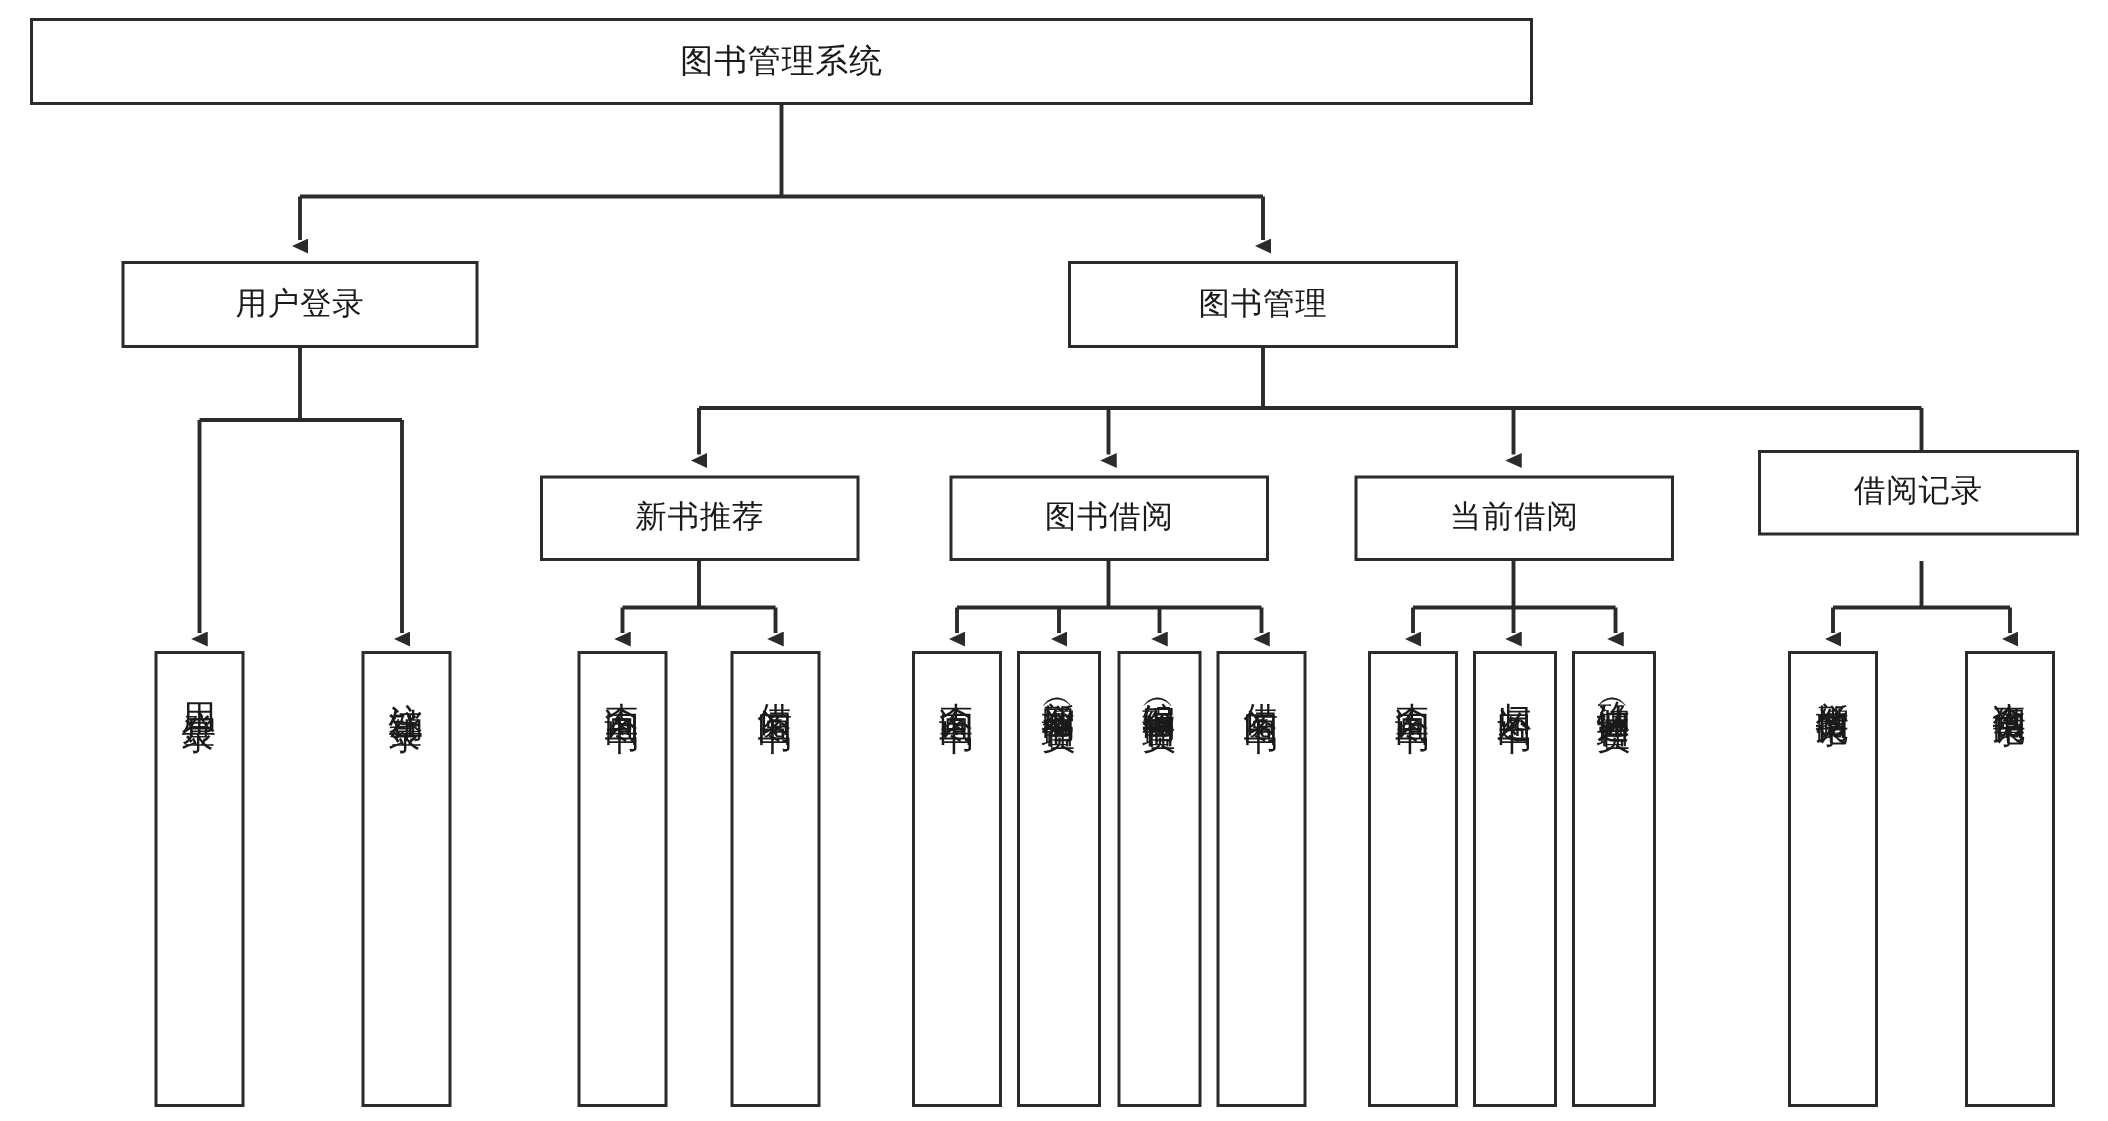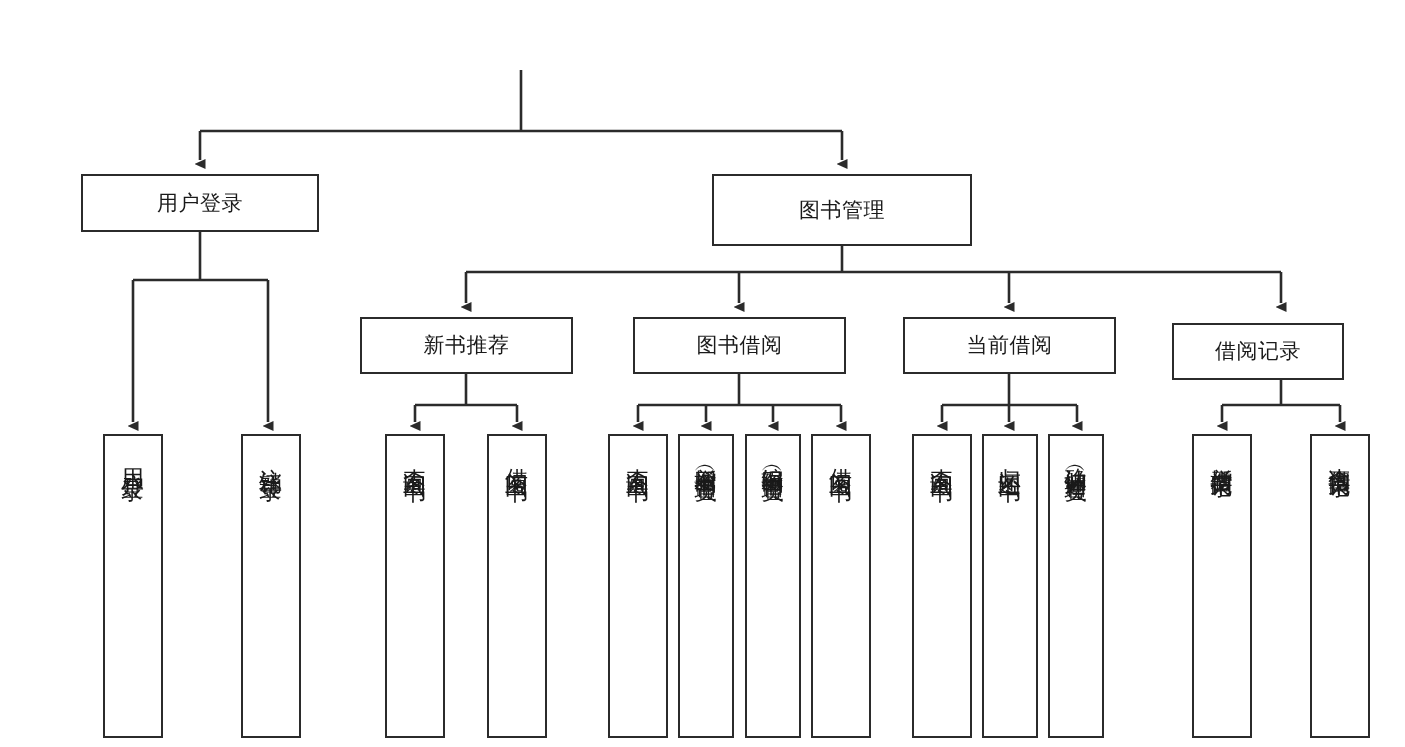--- a/index.html
+++ b/index.html
@@ -125,38 +125,41 @@
       <path d="M1009,405 L1009,422" marker-end="url(#ah)"></path>
       <path d="M1077,405 L1077,422" marker-end="url(#ah)"></path>
 
       <path d="M1281,374 L1281,405"></path>
       <path d="M1222,405 L1340,405"></path>
       <path d="M1222,405 L1222,422" marker-end="url(#ah)"></path>
       <path d="M1340,405 L1340,422" marker-end="url(#ah)"></path>
     </g>
   </svg>
 
+  <div class="node h root" style="left:20px; top:12px; width:1002px; height:58px;">
+    <span class="lbl">图书管理系统</span>
+  </div>
 
   <div class="node h" style="left:81px; top:174px; width:238px; height:58px;">
     <span class="lbl">用户登录</span>
   </div>
-  <div class="node h" style="left:712px; top:174px; width:260px; height:72px;">
+  <div class="node h" style="left:712px; top:174px; width:260px; height:58px;">
     <span class="lbl">图书管理</span>
   </div>
 
   <div class="node h" style="left:360px; top:317px; width:213px; height:57px;">
     <span class="lbl">新书推荐</span>
   </div>
   <div class="node h" style="left:633px; top:317px; width:213px; height:57px;justify-content:center;">
     <span class="lbl">图书借阅</span>
   </div>
   <div class="node h" style="left:903px; top:317px; width:213px; height:57px;">
     <span class="lbl">当前借阅</span>
   </div>
-  <div class="node h" style="left:1172px; top:323px; width:172px; height:57px;">
+  <div class="node h" style="left:1172px; top:300px; width:214px; height:57px;">
     <span class="lbl">借阅记录</span>
   </div>
 
   <div class="node v" style="left:103px; top:434px; width:60px; height:304px;">
     <span class="lbl">用户登录</span>
   </div>
   <div class="node v" style="left:241px; top:434px; width:60px; height:304px;">
     <span class="lbl">注销登录</span>
   </div>
 

